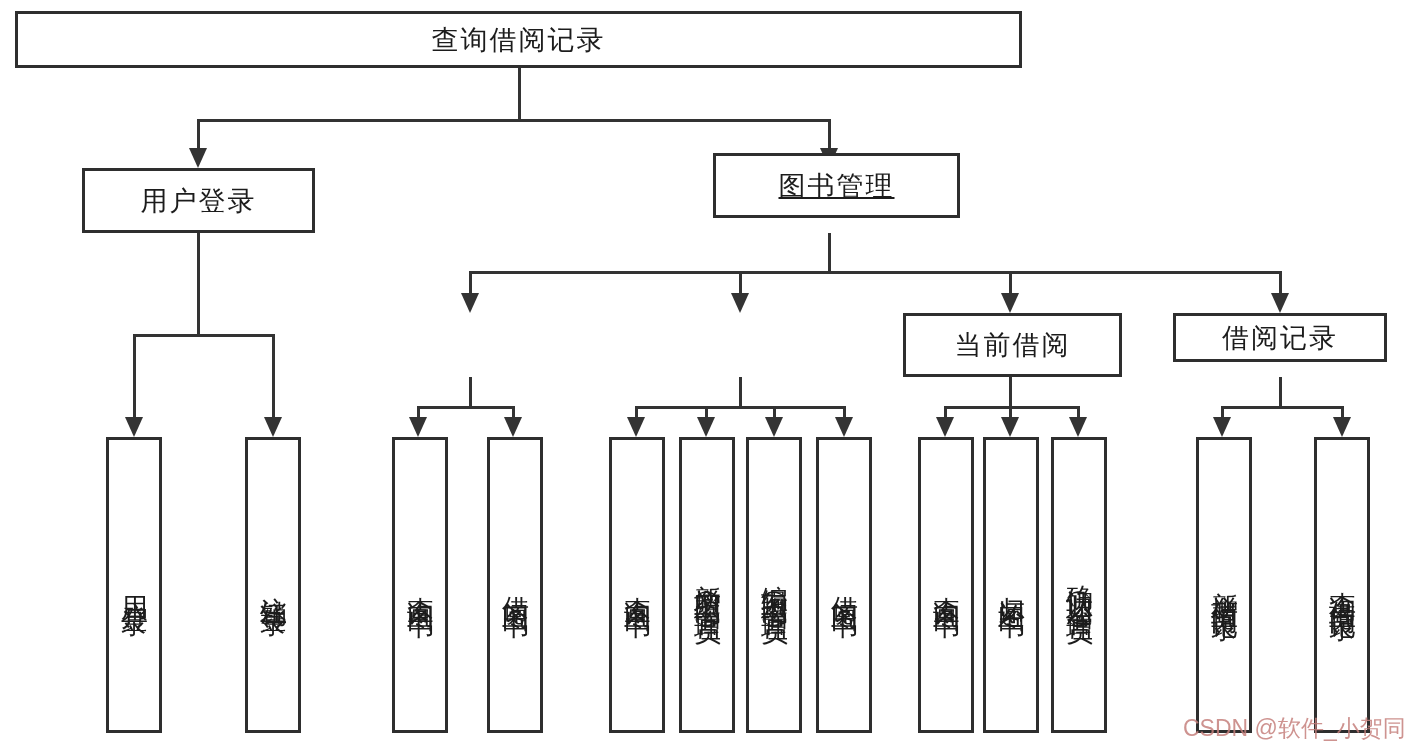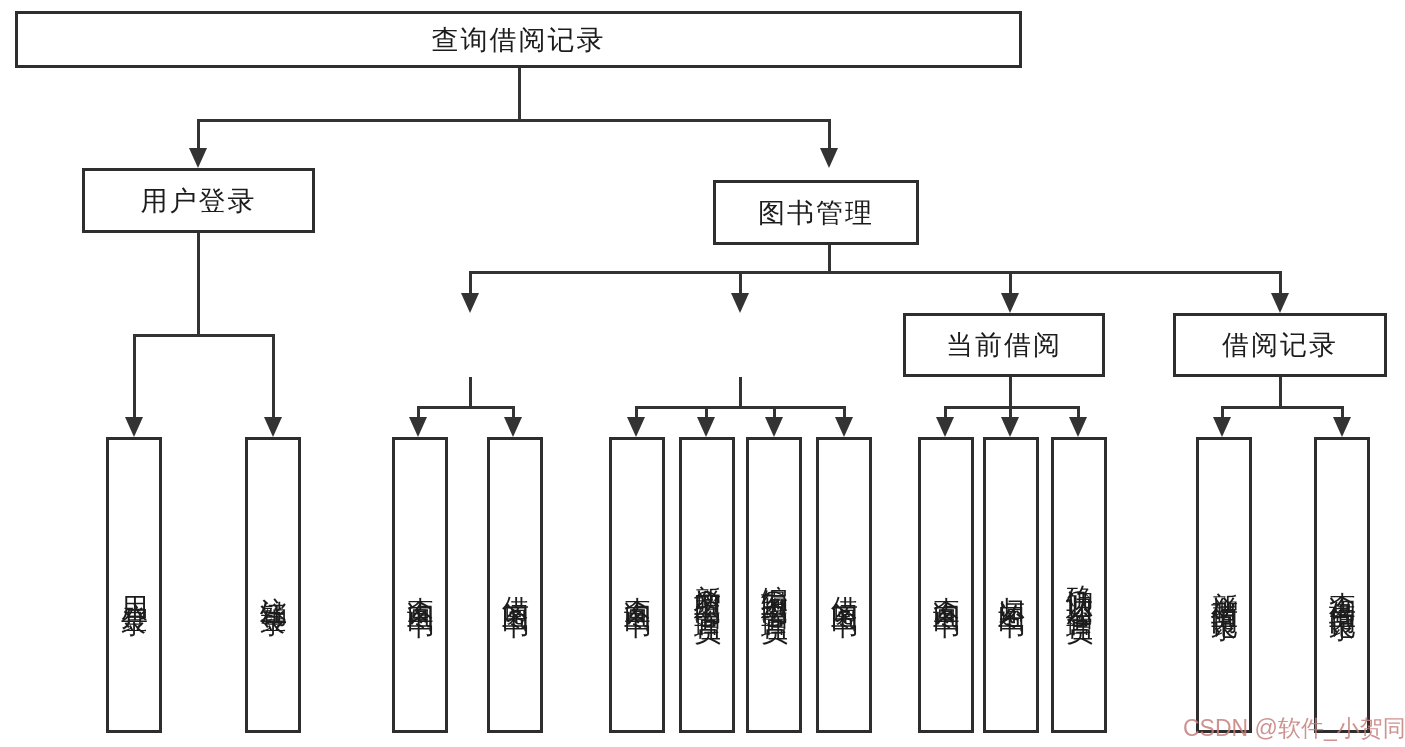--- a/index.html
+++ b/index.html
@@ -33,28 +33,28 @@
 
 <div class="stage">
 
   <div class="node" style="left:15px; top:11px; width:1007px; height:57px;">
     <span>查询借阅记录</span>
   </div>
 
   <div class="node" style="left:82px; top:168px; width:233px; height:65px;">
     <span>用户登录</span>
   </div>
-  <div class="node" style="left:713px; top:180px; width:206px; height:65px;">
+  <div class="node" style="left:713px; top:153px; width:247px; height:65px;text-decoration:underline;">
     <span>图书管理</span>
   </div>
 
-  <div class="node" style="left:903px; top:313px; width:202px; height:64px;">
+  <div class="node" style="left:903px; top:313px; width:219px; height:64px;">
     <span>当前借阅</span>
   </div>
-  <div class="node" style="left:1173px; top:313px; width:214px; height:64px;">
+  <div class="node" style="left:1173px; top:313px; width:214px; height:49px;">
     <span>借阅记录</span>
   </div>
 
   <div class="node tall" style="left:106px; top:437px; width:56px; height:296px;">
     <span>用户登录</span>
   </div>
   <div class="node tall" style="left:245px; top:437px; width:56px; height:296px;">
     <span>注销登录</span>
   </div>
 

